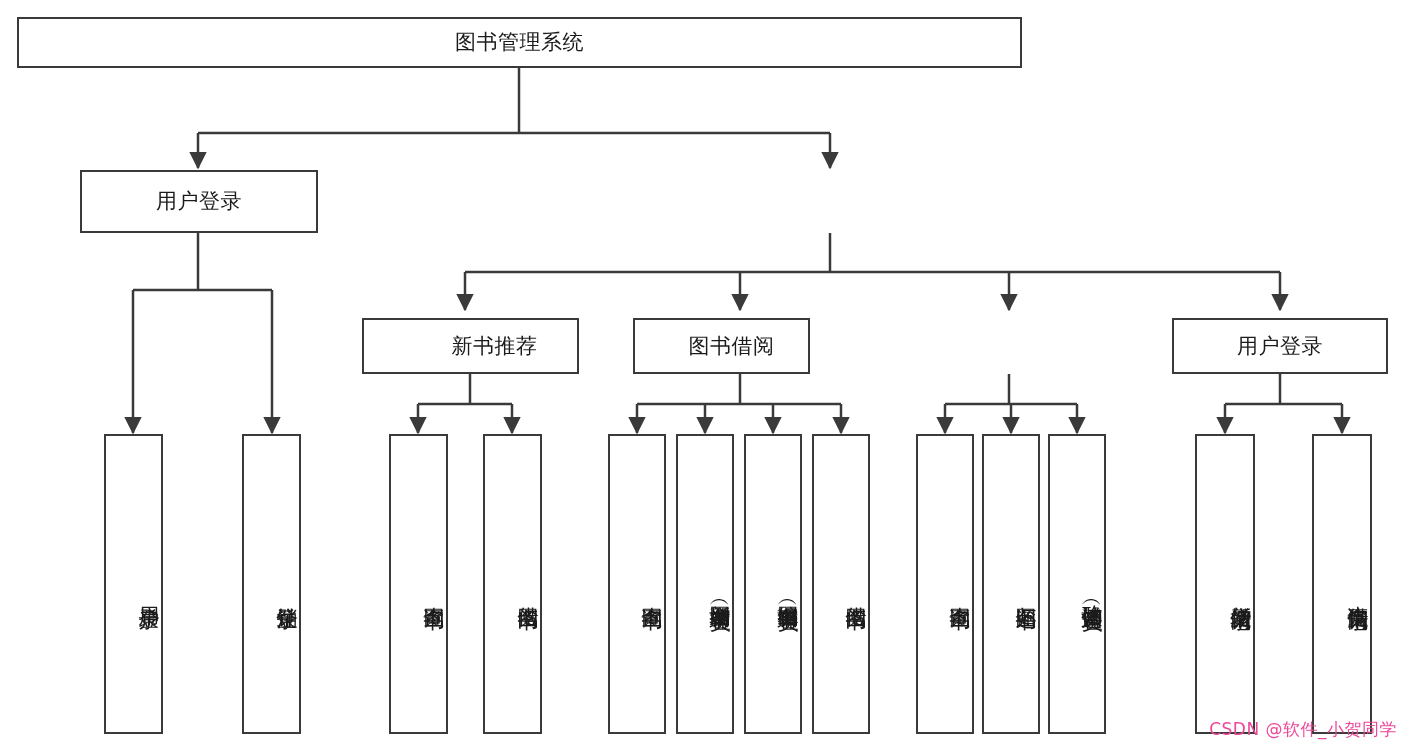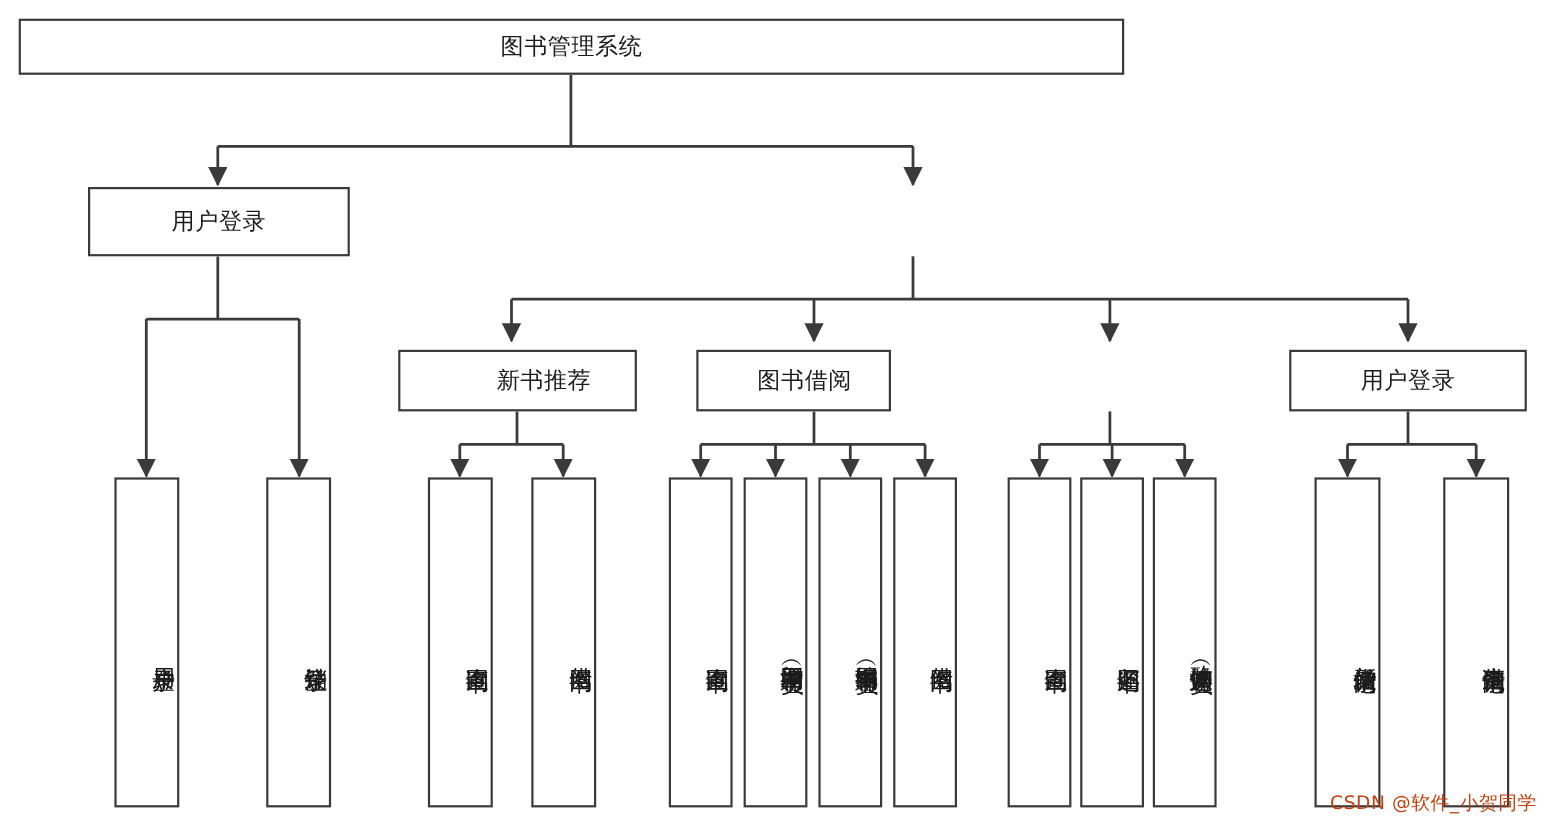--- a/index.html
+++ b/index.html
@@ -51,21 +51,21 @@
     writing-mode: vertical-rl;
     text-orientation: upright;
     display: block;
     text-align: center;
   }
   #watermark {
     position: absolute;
     right: 8px;
     bottom: 6px;
     font-size: 17px;
-    color: #c2410c;
+    color: #ec4899;
     letter-spacing: 0.5px;
     white-space: nowrap;
   }
 </style>
 </head>
 <body>
 
 <div id="canvas">
 
   <svg id="edges" viewBox="0 0 1405 747" xmlns="http://www.w3.org/2000/svg">

